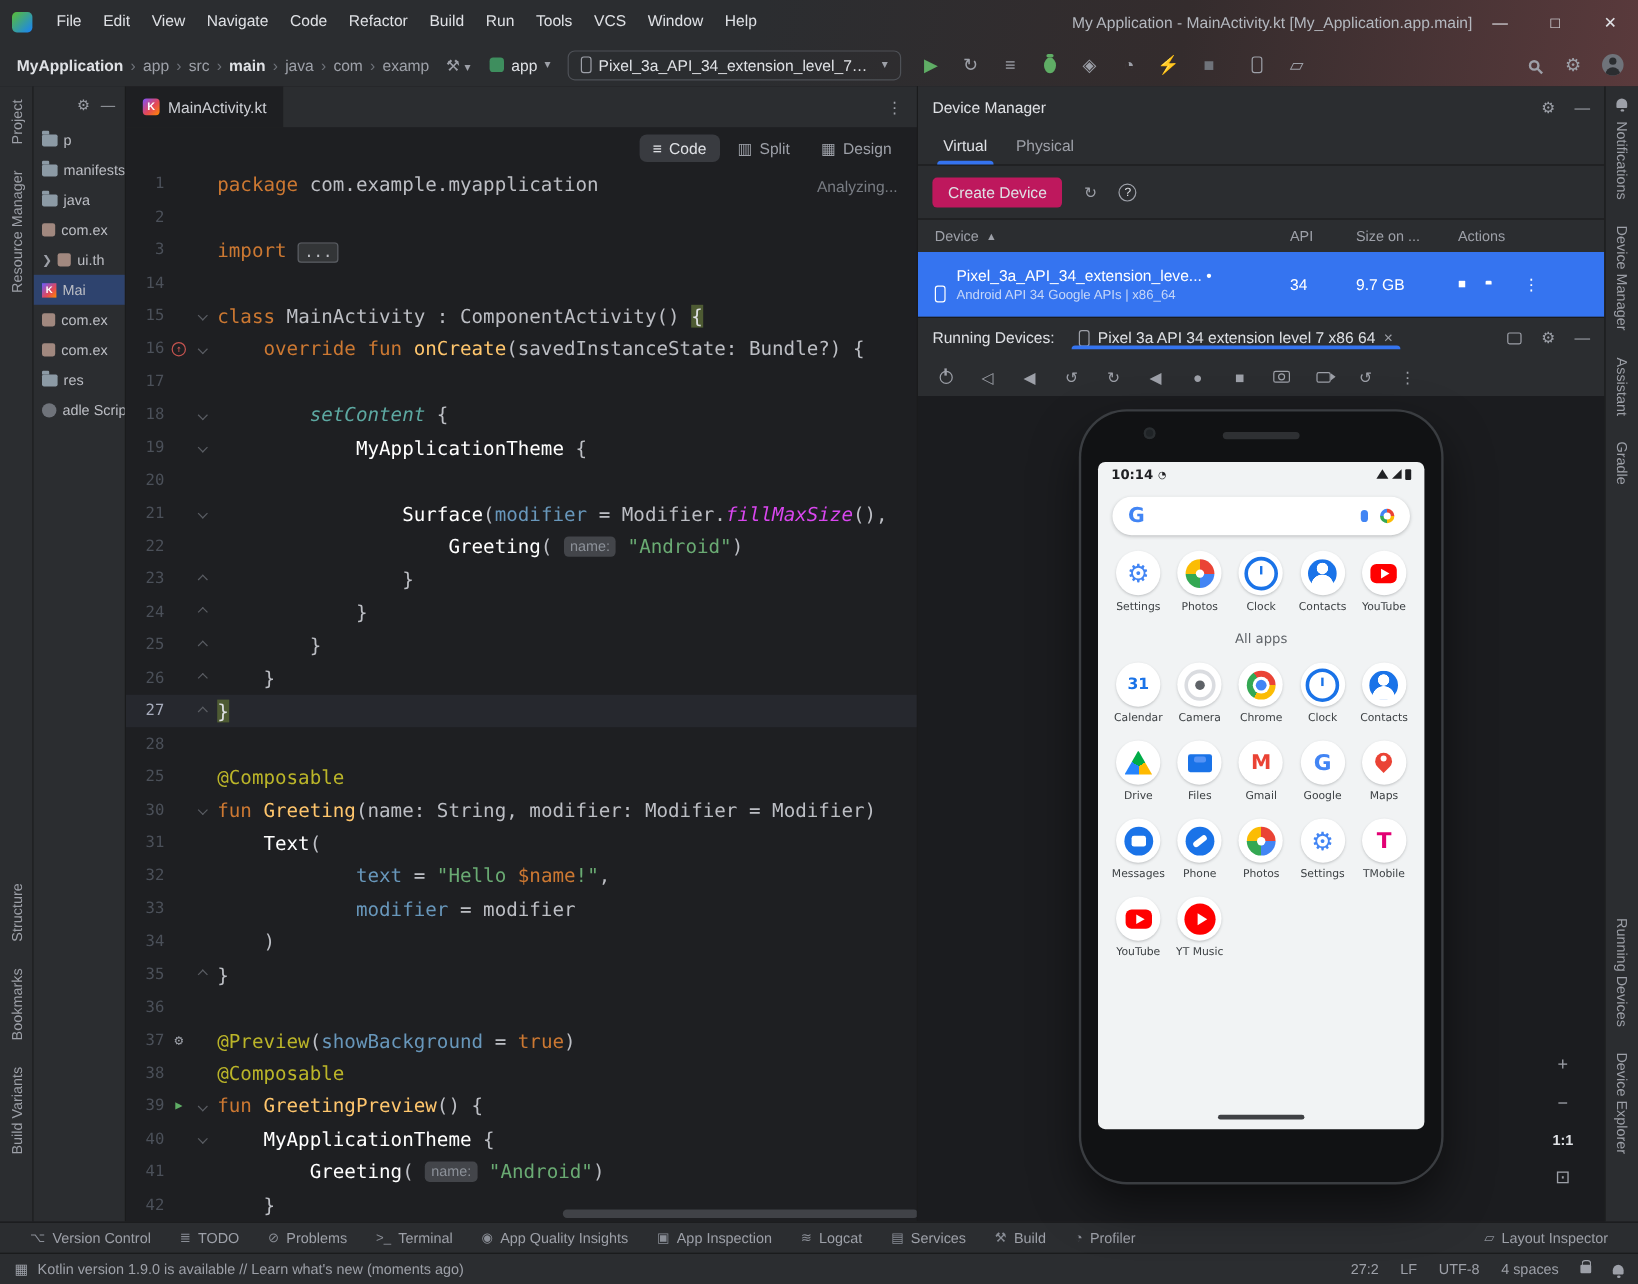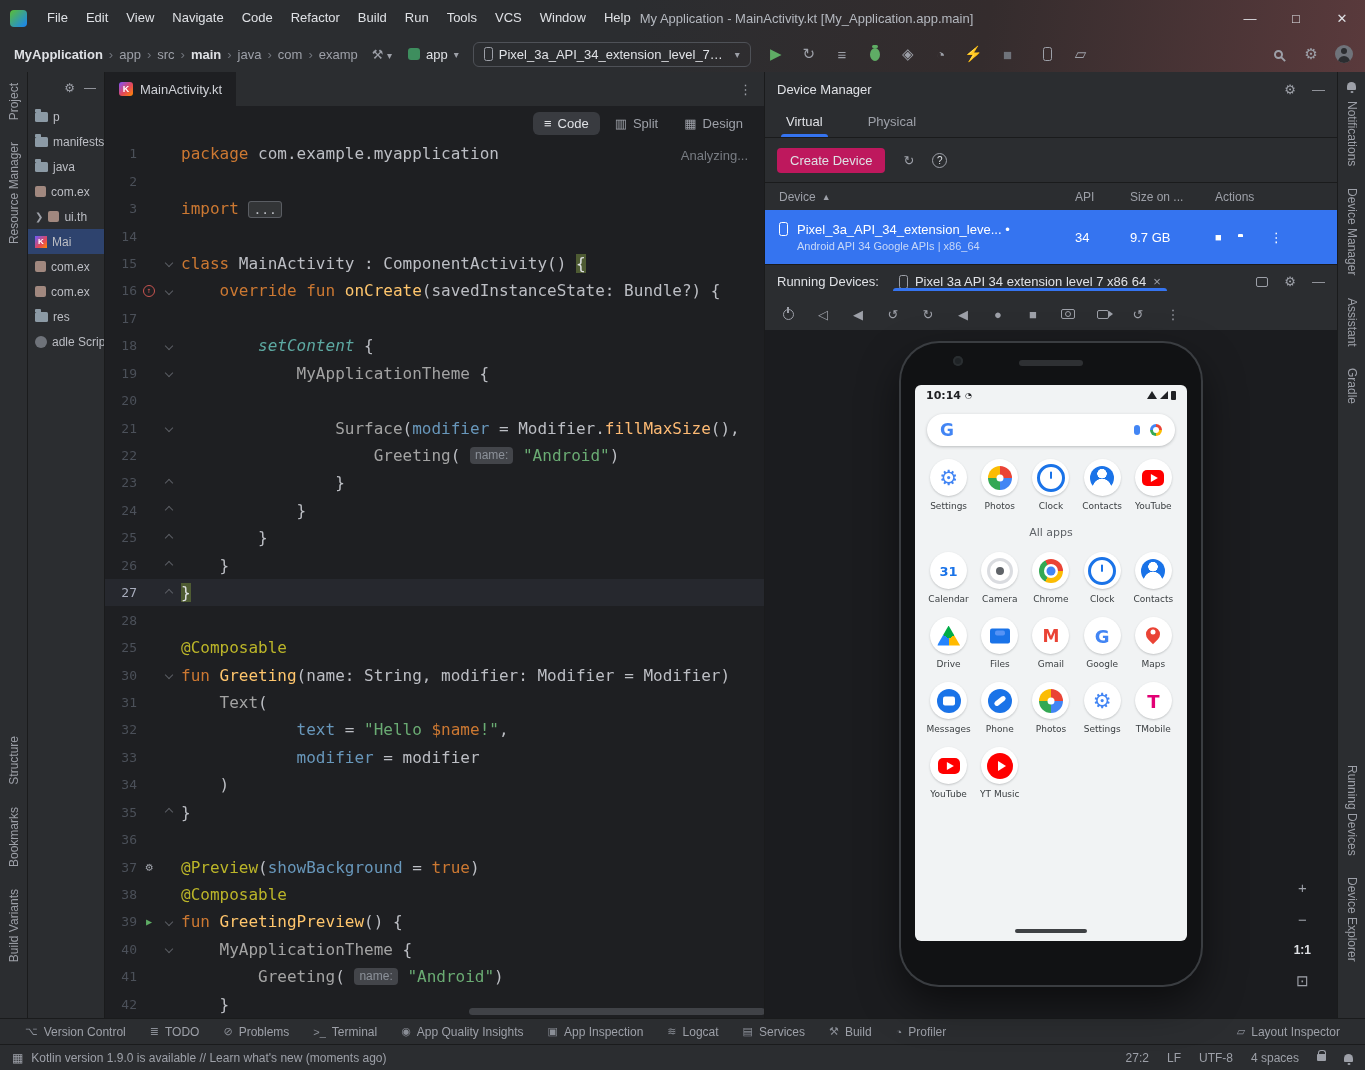--- a/index.html
+++ b/index.html
@@ -6,21 +6,21 @@
   body{width:1365px;height:1070px;background:#1E1F22;color:#DFE1E5;
        font-family:"Liberation Sans",sans-serif;font-size:13px;overflow:hidden}
   .app{display:flex;flex-direction:column;width:1365px;height:1070px}
 
   
   .top{background:linear-gradient(100deg,#2B2D30 46%,#342C2D 72%,#5A3A3C 100%);flex:none}
   .titlebar{height:36px;display:flex;align-items:center}
   .as-logo{width:17px;height:17px;border-radius:4px;margin:0 11px 0 10px;
            background:linear-gradient(135deg,#54B848 10%,#1E88E5 90%)}
   .menu-item{padding:0 9px;height:36px;line-height:36px;color:#DFE1E5}
-  .tb-title{flex:1;text-align:left;color:#B4B8BF;white-space:nowrap;overflow:hidden}
+  .tb-title{flex:1;text-align:right;color:#B4B8BF;white-space:nowrap;overflow:hidden}
   .win-controls{display:flex}
   .winbtn{width:46px;height:36px;display:flex;align-items:center;justify-content:center;color:#DFE1E5;font-size:13px}
 
   .toolbar{height:36px;display:flex;align-items:center;padding-right:6px}
   .crumbs{display:flex;align-items:center;color:#9DA0A8;margin-left:14px;white-space:nowrap}
   .crumb-item.hl{color:#DFE1E5;font-weight:bold}
   .crumbs .sep{margin:0 6px;color:#6F737A}
   .tb-tool{margin-left:14px;color:#9DA0A8}
   .runcfg{display:flex;align-items:center;gap:6px;margin-left:16px;color:#DFE1E5}
   .rc-ic{width:12px;height:12px;border-radius:3px;background:#3E8E5E}
@@ -68,49 +68,49 @@
   .code-line.active{background:#26282E}
   .ln{width:32px;text-align:right;color:#4B5059;font-size:13px;flex:none}
   .code-line.active .ln{color:#A8ADBD}
   .gic{width:24px;flex:none;display:flex;align-items:center;justify-content:center;font-size:12px}
   .gfold{width:16px;flex:none;display:flex;justify-content:center}
   .chev{width:6px;height:6px;border-right:1.5px solid #5A5D63;border-bottom:1.5px solid #5A5D63}
   .chev.down{transform:rotate(45deg)}
   .chev.up{transform:rotate(-135deg)}
   .ctext{white-space:pre;padding-left:4px}
   .s-kw{color:#CC7832}.s-pl{color:#BCBEC4}.s-fn{color:#FFC66D}
-  .s-call{color:#a3a3a3}.s-callit{color:#5DA9A2;font-style:italic}
-  .s-fnit{color:#fdba74;}
+  .s-call{color:#ffffff}.s-callit{color:#5DA9A2;font-style:italic}
+  .s-fnit{color:#d946ef;font-style:italic}
   .s-str{color:#6AAB73}.s-strv{color:#CC7832}.s-cmt{color:#7A7E85}.s-ann{color:#BBB529}
   .s-named{color:#6897BB}
   .s-brace{background:#4E5B33}
   .s-hint{background:#43454A;color:#8C9199;border-radius:4px;padding:0 5px;font-size:12px;
           font-family:"Liberation Sans",sans-serif;display:inline-block;line-height:17px;transform:translateY(-2px)}
   .s-fold{border:1px solid #5A5D63;background:#333537;border-radius:3px;padding:0 4px;font-size:13px;color:#BCBEC4}
   .gi-ov{width:12px;height:12px;border-radius:50%;border:1.5px solid #C75450;color:#C75450;
          display:flex;align-items:center;justify-content:center;font-size:8px}
   .analyzing{position:absolute;top:8px;right:16px;color:#787C83}
   .hscroll{position:absolute;bottom:3px;left:364px;width:296px;height:7px;border-radius:4px;background:#4E5157;opacity:.7}
 
   
   .rightcol{width:572px;flex:none;display:flex;flex-direction:column;background:#2B2D30;min-height:0}
   .panelhead{height:34px;display:flex;align-items:center;padding:0 12px;gap:10px;flex:none}
   .ph-icons{margin-left:auto;display:flex;gap:16px;color:#9DA0A8;align-items:center}
-  .dmtabs{height:32px;display:flex;gap:23px;padding:0 10px;border-bottom:1px solid #1A1B1C;flex:none}
+  .dmtabs{height:32px;display:flex;gap:2px;padding:0 10px;border-bottom:1px solid #1A1B1C;flex:none}
   .dmtab{padding:0 11px;display:flex;align-items:center;color:#9DA0A8;position:relative}
   .dmtab.active{color:#DFE1E5}
   .dmtab.active::after{content:"";position:absolute;left:6px;right:6px;bottom:0;height:3px;border-radius:3px 3px 0 0;background:#3574F0}
   .dmctr{height:44px;display:flex;align-items:center;gap:18px;padding:0 12px;flex:none}
   .btn{background:#be185d;border-radius:4px;padding:5px 13px;color:#DFE1E5}
   .dim{color:#9DA0A8}
   .qm{width:15px;height:15px;border:1.5px solid #9DA0A8;border-radius:50%;display:flex;align-items:center;justify-content:center;font-size:10px}
   .dmthead{height:28px;display:flex;align-items:center;padding:0 14px;color:#9DA0A8;font-size:12px;border-top:1px solid #1A1B1C;flex:none}
   .c-dev{flex:1;display:flex;gap:6px;align-items:center}.c-api{width:55px}.c-size{width:85px}.c-act{width:108px}
   .dmrow{height:54px;display:flex;align-items:center;padding:0 14px;background:#3574F0;color:#fff;flex:none}
-  .dev-main{flex:1;min-width:0;display:flex;gap:9px;align-items:flex-start}
+  .dev-main{flex:1;min-width:0;display:flex;gap:9px;align-items:flex-end}
   .dev-name{font-size:13px;white-space:nowrap}
   .dev-sub{font-size:11px;color:#C6D7F8;margin-top:3px;white-space:nowrap}
   .phic{width:9px;height:14px;border:1.5px solid currentColor;border-radius:2.5px;flex:none}
   .acticons{width:108px;display:flex;gap:16px;align-items:center}
   .fldw{width:12px;height:9px;background:currentColor;border-radius:1px;position:relative}
   .fldw::before{content:"";position:absolute;top:-3px;left:0;width:5px;height:3px;background:inherit;border-radius:1px 1px 0 0}
   .pen{width:12px;height:3px;background:currentColor;border-radius:1px;transform:rotate(-45deg)}
 
   .rd{flex:1;display:flex;flex-direction:column;min-height:0}
   .rdtab{display:flex;align-items:center;gap:7px;padding:0 10px;height:18px;color:#DFE1E5;position:relative}

